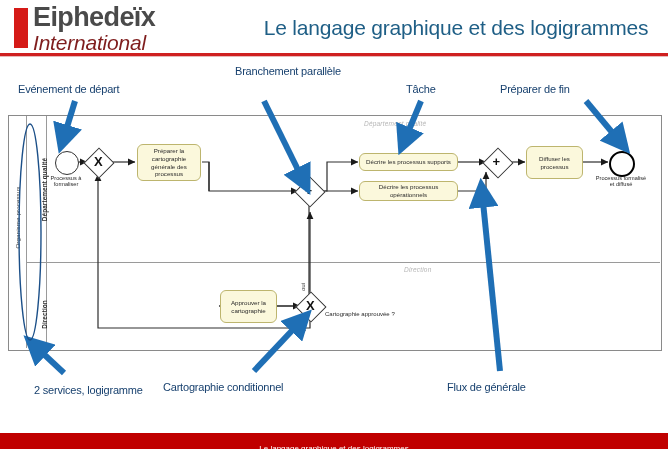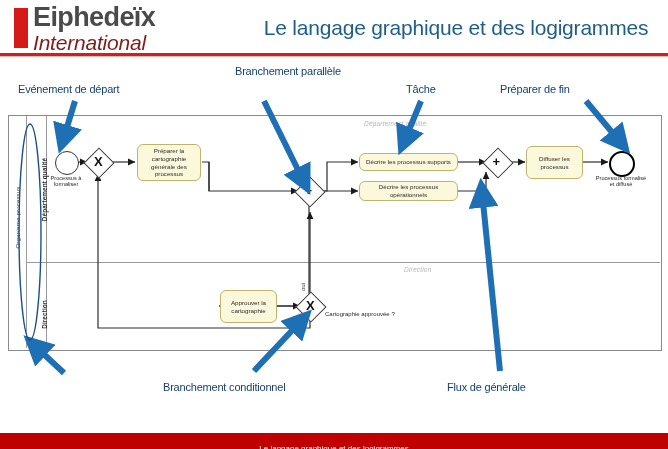--- a/index.html
+++ b/index.html
@@ -93,21 +93,22 @@
     </div>
     <div class="page-title">Le langage graphique et des logigrammes</div>
     <div class="header-rule"></div>
     <div class="header-rule2"></div>
   </div>
 
   <div class="anno a-start">Evénement de départ</div>
   <div class="anno a-par">Branchement parallèle</div>
   <div class="anno a-task">Tâche</div>
   <div class="anno a-end">Préparer de fin</div>
-  <div class="anno a-cond">Branchement conditionnel</div>
+  <div class="anno a-serv">2 services, logigramme</div>
+  <div class="anno a-cond">Cartographie conditionnel</div>
   <div class="anno a-flux">Flux de générale</div>
 
   <div class="diagram">
 
     <div class="pool-label">
       <span>Organisme processus</span>
     </div>
 
     <div class="lane-label">
       <div class="lane-name ln1">Département qualité</div>

